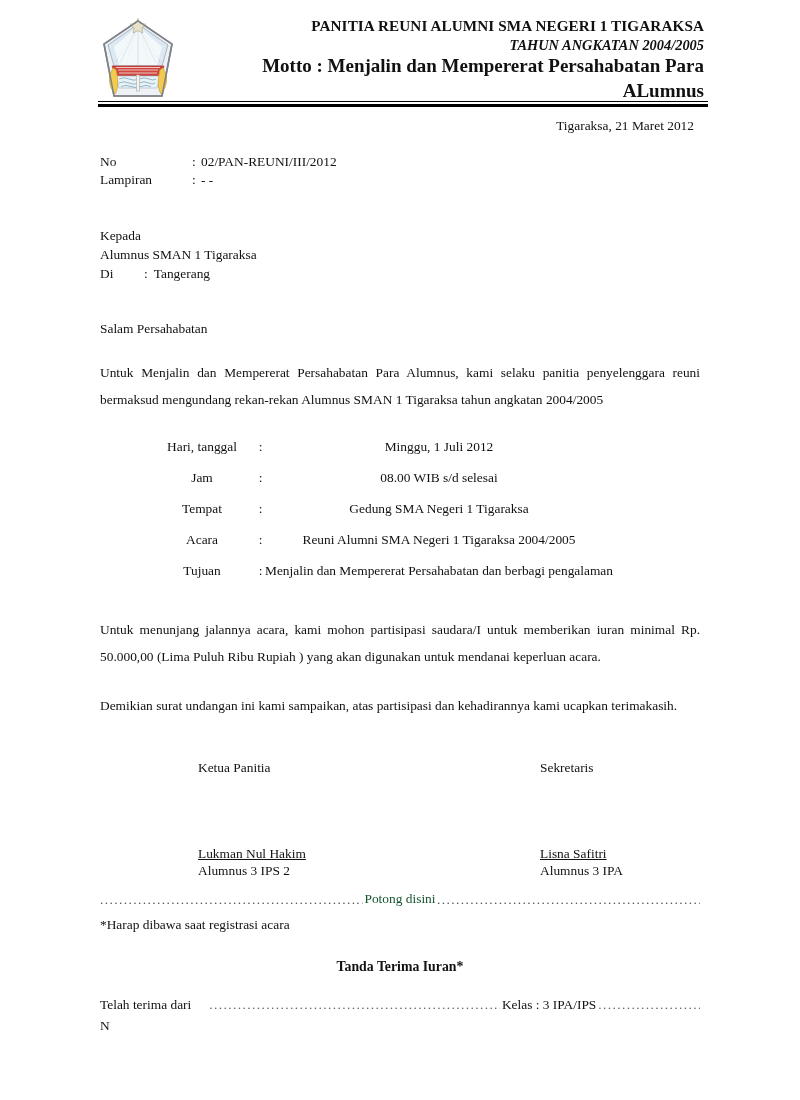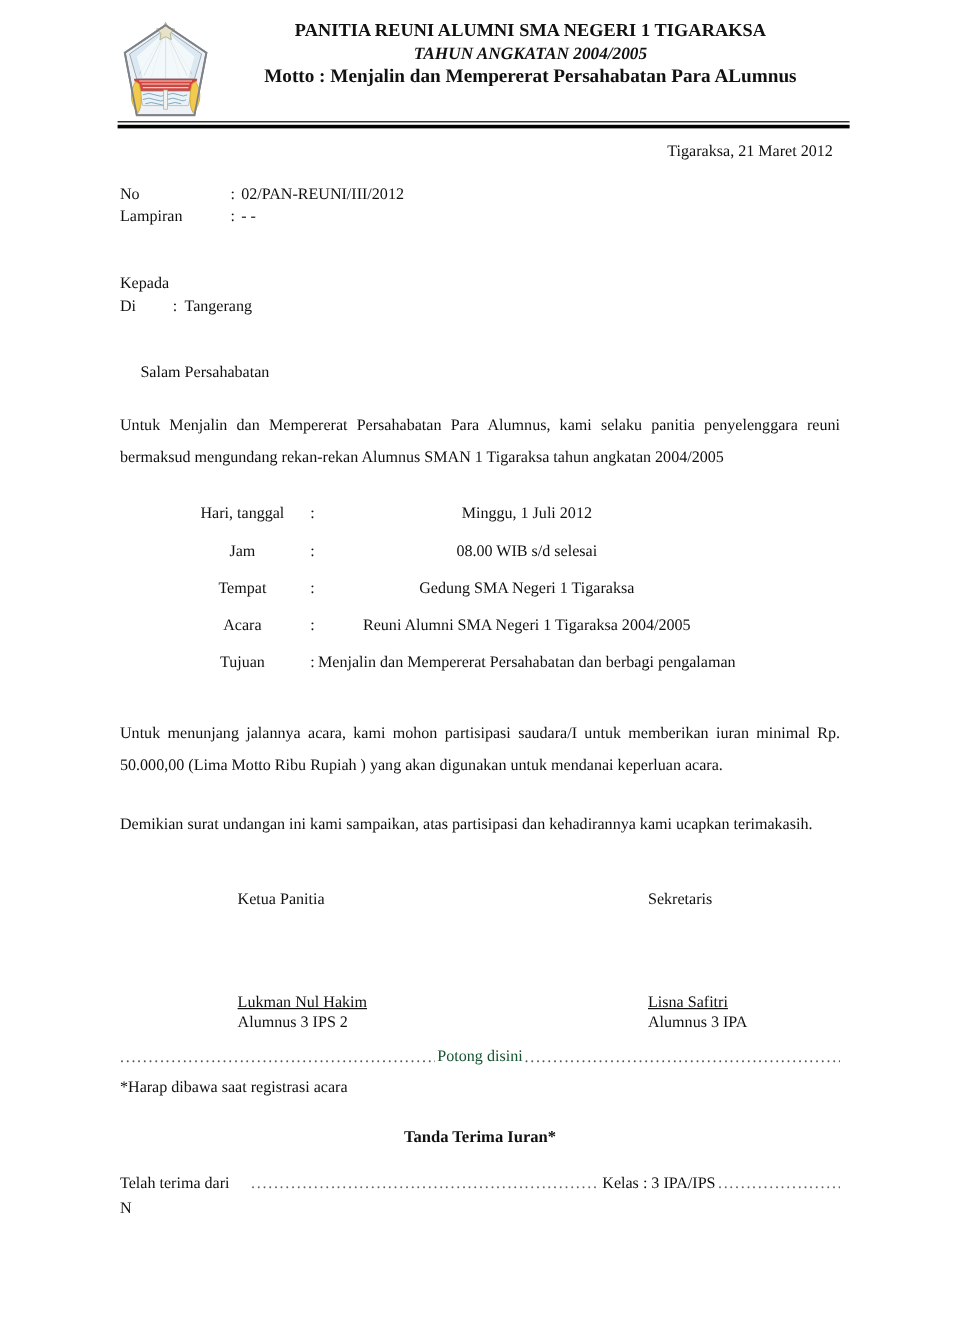--- a/index.html
+++ b/index.html
@@ -38,29 +38,29 @@
     flex: 0 0 84px;
     display: flex;
     justify-content: center;
     align-items: flex-start;
     padding-top: 2px;
   }
   .logo-svg { display: block; }
 
   .letterhead-text {
     flex: 1 1 auto;
-    text-align: center;
+    text-align: right;
     font-weight: bold;
     line-height: 1.30;
     padding-right: 4px;
   }
   .lh-l1 { font-size: 15.2px; letter-spacing: .1px; }
   .lh-l2 { font-size: 14.4px; font-style: italic; }
   .lh-l3 { font-size: 13.6px; }
-  .lh-l4 { font-size: 16px; }
+  .lh-l4 { font-size: 19px; }
 
   .rule {
     position: absolute;
     left: 98px;
     top: 101px;
     width: 610px;
   }
   .rule-thin {
     height: 1px;
     background: #000;
@@ -98,21 +98,21 @@
   .ref-label { width: 92px; }
   .ref-colon { width: 9px; }
 
   .addressee {
     margin-top: 36px;
     line-height: 1.42;
   }
   .addr-di { display: flex; }
   .addr-di-label { width: 44px; }
 
-  .salam { margin-top: 38px; margin-left: 17px; }
+  .salam { margin-top: 38px; }
 
   p.para {
     text-align: justify;
     line-height: 2.02;
     margin: 22px 0 0 0;
   }
 
   .detail-block {
     margin: 26px 0 0 0;
     padding-left: 48px;
@@ -281,20 +281,21 @@
         <tr>
           <td class="ref-label">Lampiran</td>
           <td class="ref-colon">:</td>
           <td>- -</td>
         </tr>
       </tbody>
     </table>
 
     <div class="addressee">
       <div>Kepada</div>
+      <div>Alumnus SMAN 1 Tigaraksa</div>
       <div class="addr-di">
         <span class="addr-di-label">Di</span>
         <span>:</span>
         <span style="padding-left:6px">Tangerang</span>
       </div>
     </div>
 
     <div class="salam">Salam Persahabatan</div>
 
     <p class="para">Untuk Menjalin dan Mempererat Persahabatan Para Alumnus, kami selaku panitia penyelenggara reuni bermaksud mengundang rekan-rekan Alumnus SMAN 1 Tigaraksa tahun angkatan 2004/2005</p>
@@ -324,21 +325,21 @@
           </tr>
           <tr>
             <td class="dt-label">Tujuan</td>
             <td class="dt-colon">:</td>
             <td>Menjalin dan Mempererat Persahabatan dan berbagi pengalaman</td>
           </tr>
         </tbody>
       </table>
     </div>
 
-    <p class="para para-gap">Untuk menunjang jalannya acara, kami mohon partisipasi saudara/I untuk memberikan iuran minimal Rp. 50.000,00 (Lima Motto Ribu Rupiah ) yang akan digunakan untuk mendanai keperluan acara.</p>
+    <p class="para para-gap">Untuk menunjang jalannya acara, kami mohon partisipasi saudara/I untuk memberikan iuran minimal Rp. 50.000,00 (Lima Puluh Ribu Rupiah ) yang akan digunakan untuk mendanai keperluan acara.</p>
 
     <p class="para para-gap2">Demikian surat undangan ini kami sampaikan, atas partisipasi dan kehadirannya kami ucapkan terimakasih.</p>
 
     <div class="sign-row">
       <div class="sign-col left">
         <div class="sign-role">Ketua Panitia</div>
         <div class="sign-spacer"></div>
         <div class="sign-name">Lukman Nul Hakim</div>
         <div class="sign-class">Alumnus 3 IPS 2</div>
       </div>

